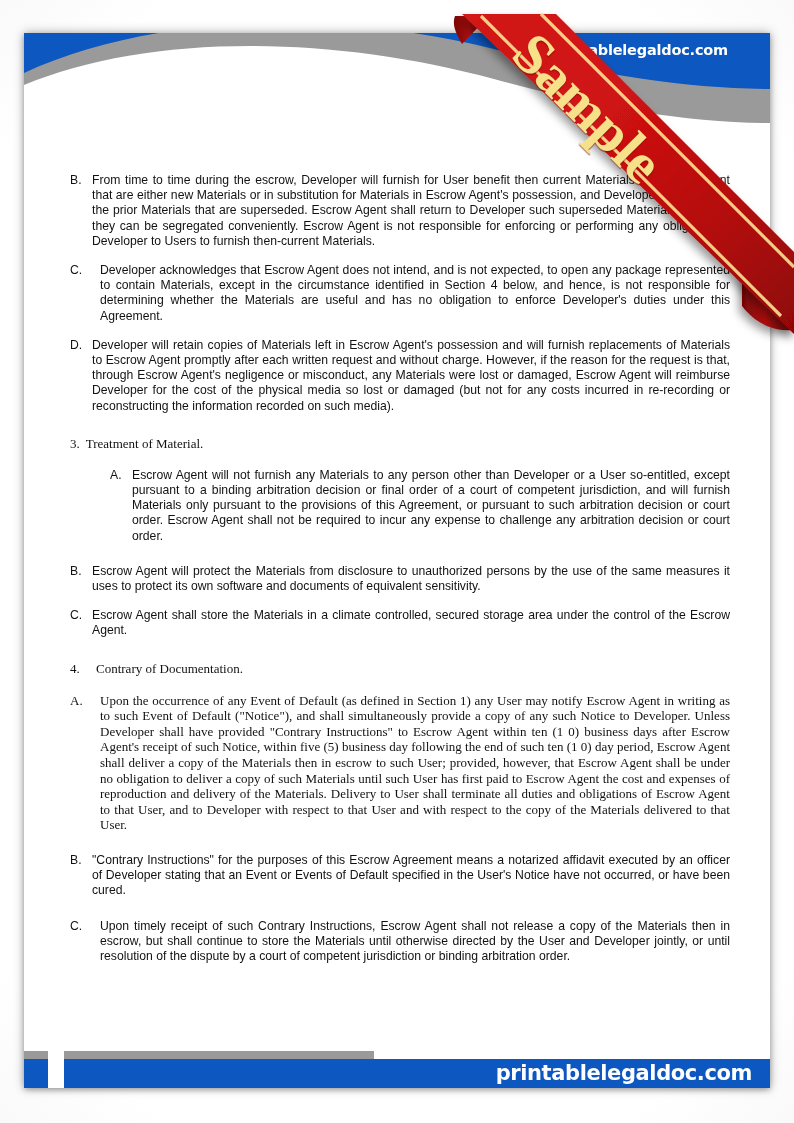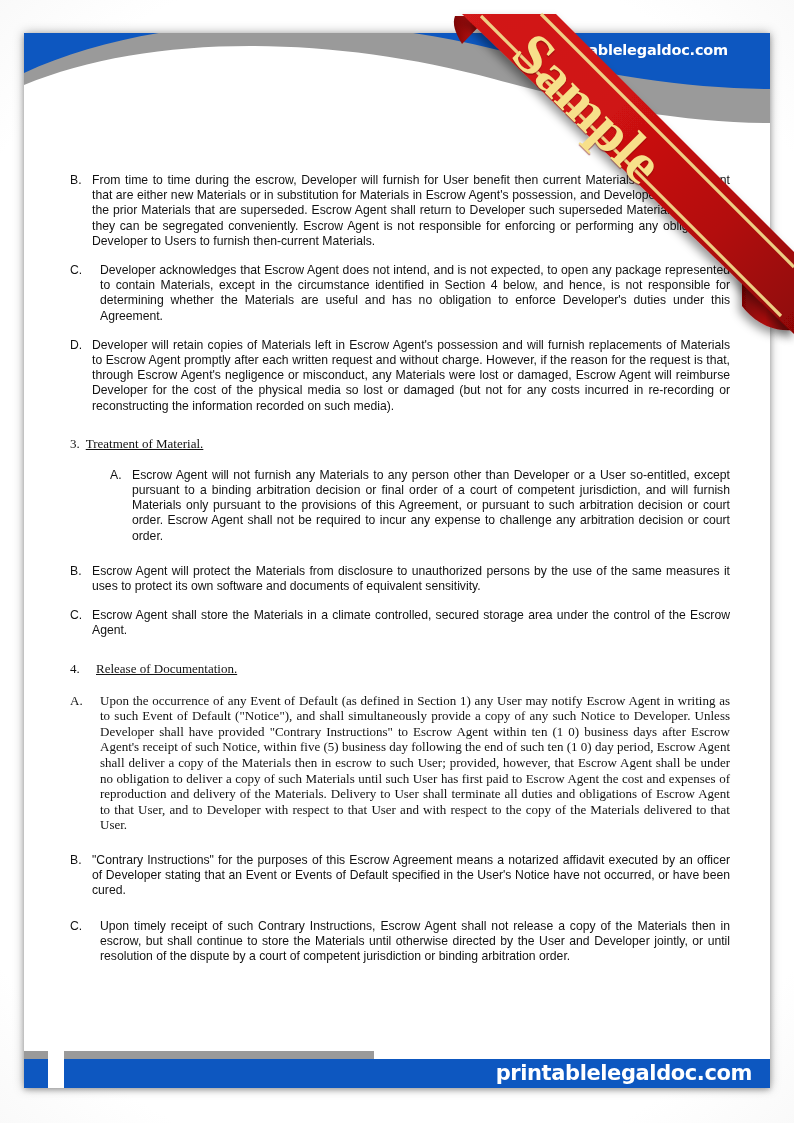--- a/index.html
+++ b/index.html
@@ -109,21 +109,20 @@
     color: #121212;
     margin-bottom: 16px;
     margin-top: 2px;
   }
   .heading .hnum {
     flex: 0 0 auto;
     margin-right: 6px;
   }
   .heading.pad .hnum { width: 26px; margin-right: 0; }
   .heading .htext {
-    text-decoration: underline;
     text-align: right;
   }
 
   .spacer-lg { height: 6px; }
 
   
   .footer {
     position: absolute;
     left: 0;
     bottom: 0;
@@ -254,21 +253,21 @@
 
     <div class="para">
       <span class="marker">C.</span>
       <span class="ptext">Escrow Agent shall store the Materials in a climate controlled, secured storage area under the control of the Escrow Agent.</span>
     </div>
 
     <div class="spacer-lg"></div>
 
     <div class="heading pad">
       <span class="hnum">4.</span>
-      <span class="htext">Release of Documentation.</span>
+      <span class="htext">Contrary of Documentation.</span>
     </div>
 
     <div class="para serif">
       <span class="marker">A.</span>
       <span class="ptext">Upon the occurrence of any Event of Default (as defined in Section 1) any User may notify Escrow Agent in writing as to such Event of Default ("Notice"), and shall simultaneously provide a copy of any such Notice to Developer.  Unless Developer shall have provided "Contrary Instructions" to Escrow Agent within ten (1 0) business days after Escrow Agent's receipt of such Notice, within five (5) business day following the end of such ten (1 0) day period, Escrow Agent shall deliver a copy of the Materials then in escrow to such User; provided, however, that Escrow Agent shall be under no obligation to deliver a copy of such Materials until such User has first paid to Escrow Agent the cost and expenses of reproduction and delivery of the Materials.  Delivery to User shall terminate all duties and obligations of Escrow Agent to that User, and to Developer with respect to that User and with respect to the copy of the Materials delivered to that User.</span>
     </div>
 
     <div class="spacer-lg"></div>
 
     <div class="para">

